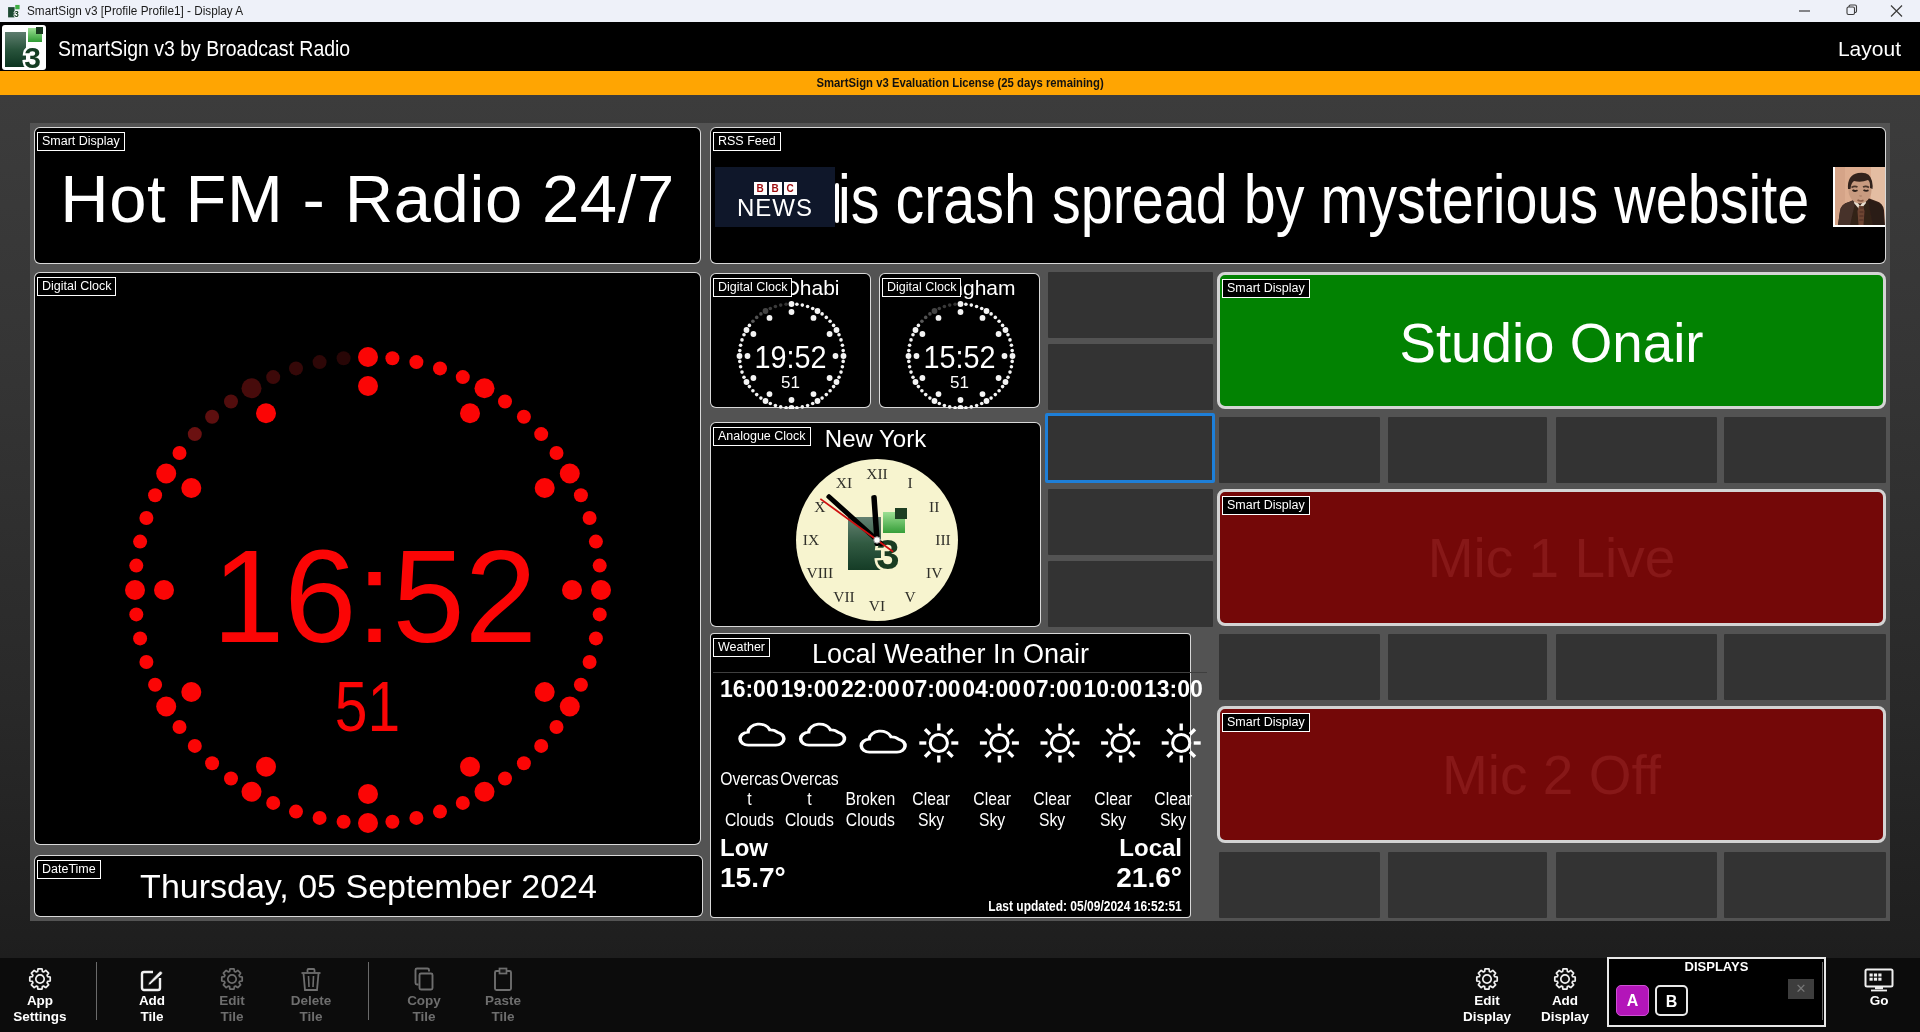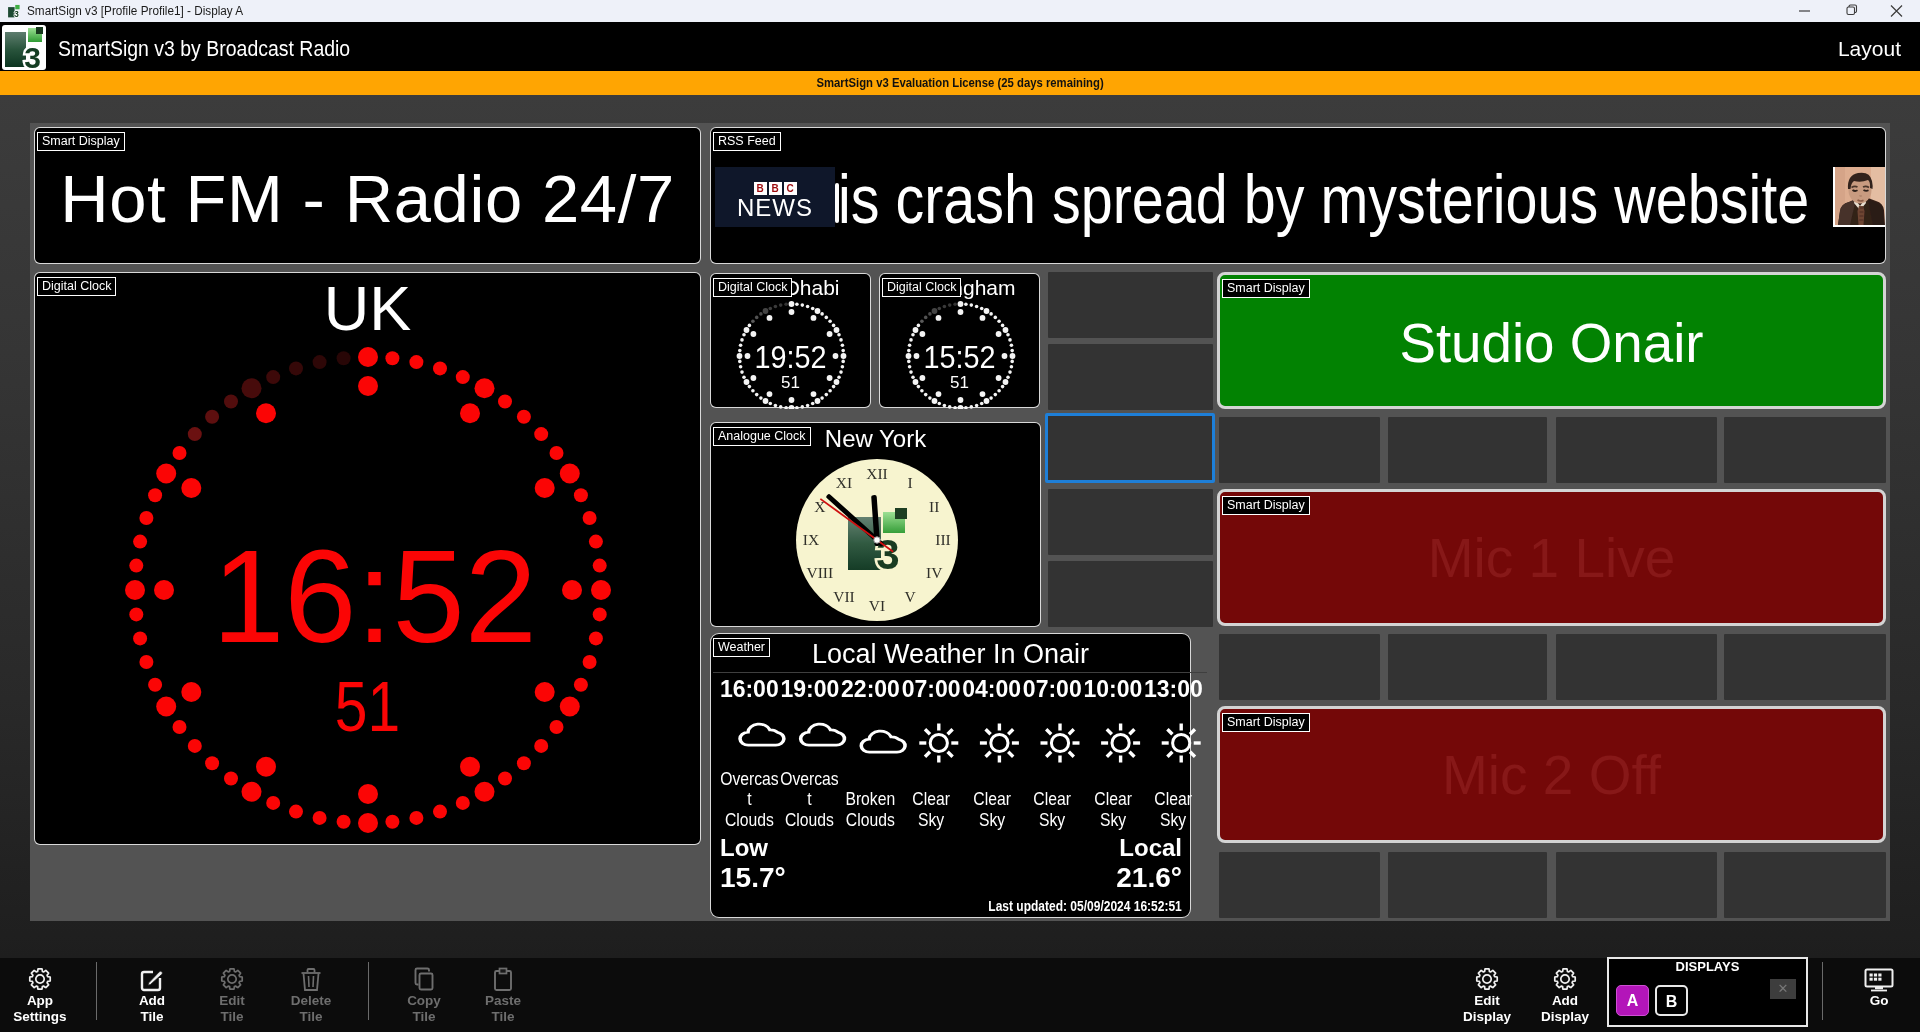--- a/index.html
+++ b/index.html
@@ -19,21 +19,21 @@
 .smart { position:absolute; border:3px solid #d4d4d4; border-radius:8px; }
 .empty { position:absolute; background:#333333; border-radius:1px; }
 .lab { position:absolute; left:2px; top:4px; background:#000; border:1px solid #fff;
   color:#fff; font-size:12.5px; line-height:14px; padding:1px 4px 2px; white-space:nowrap; z-index:5; }
 .ctr { display:flex; align-items:center; justify-content:center; height:100%; }
 #toolbar { position:absolute; left:0; top:958px; width:1920px; height:74px; background:#0c0c0c; }
 .tbi { position:absolute; top:7px; width:110px; margin-left:-55px; text-align:center; }
 .tbi svg { display:block; margin:0 auto; }
 .tbl { font-size:13.5px; font-weight:600; line-height:16px; white-space:nowrap; }
 .tsep { position:absolute; top:4px; width:1px; height:58px; background:#6a6a6a; }
-.dispbox { position:absolute; left:1607px; top:-1px; width:201px; height:70px; background:#000;
+.dispbox { position:absolute; left:1607px; top:-1px; width:219px; height:70px; background:#000;
   border:2px solid #e8e8e8; }
 .dbt { text-align:center; color:#fff; font-size:13px; font-weight:600; line-height:16px; }
 .dbtn { position:absolute; top:26px; width:33px; height:31px; border-radius:5px; color:#fff;
   font-size:16px; font-weight:bold; text-align:center; line-height:29px; }
 .dbx { position:absolute; right:10px; top:20px; width:26px; height:20px; background:#3d3d3d;
   color:#777; font-size:13px; text-align:center; line-height:20px; }
 .wxt { width:60.6px; text-align:center; font-size:23px; font-weight:bold; color:#fff; flex:none; }
 .wxc { width:60.6px; text-align:center; font-size:18.5px; color:#fff; flex:none;
   display:flex; align-items:flex-end; justify-content:center; height:63px; line-height:20.5px; }
 .wxc span { display:inline-block; transform:scaleX(0.85); transform-origin:50% 100%; }
@@ -119,21 +119,20 @@
 <path d="M17.5,23 q2.5,1.8 5,0.3 M28.5,23 q2.5,1.5 5,0.3" stroke="#2e211a" stroke-width="1.8" fill="none"></path>
 <path d="M24.5,28.5 q1,1 2.5,0.3" stroke="#a97f66" stroke-width="1.2" fill="none"></path>
 <path d="M22.5,33 q2.8,1.8 6,0.2" stroke="#8a5a44" stroke-width="1.6" fill="none"></path>
 </g>
 </svg>
       </div>
   </div>
 
   <div class="tile" style="left:34px;top:178px;width:667px;height:573px">
     <div class="lab">Digital Clock</div>
-    <div class="abs" style="left:0;top:-1px;width:100%;text-align:center;font-size:63px;color:#fff">UK</div>
     <svg class="abs" style="left:0;top:0" width="667" height="573" viewBox="0 0 667 573">
         <circle cx="333.0" cy="84.0" r="10" fill="#fb0505"></circle>
         <circle cx="357.4" cy="85.3" r="7" fill="#fb0505"></circle>
         <circle cx="381.4" cy="89.1" r="7" fill="#fb0505"></circle>
         <circle cx="405.0" cy="95.4" r="7" fill="#fb0505"></circle>
         <circle cx="427.8" cy="104.1" r="7" fill="#fb0505"></circle>
         <circle cx="449.5" cy="115.2" r="10" fill="#fb0505"></circle>
         <circle cx="470.0" cy="128.5" r="7" fill="#fb0505"></circle>
         <circle cx="488.9" cy="143.8" r="7" fill="#fb0505"></circle>
         <circle cx="506.2" cy="161.1" r="7" fill="#fb0505"></circle>
@@ -198,20 +197,24 @@
         <circle cx="231.0" cy="493.7" r="10" fill="#fb0505"></circle>
         <circle cx="156.3" cy="419.0" r="10" fill="#fb0505"></circle>
         <circle cx="129.0" cy="317.0" r="10" fill="#fb0505"></circle>
         <circle cx="156.3" cy="215.0" r="10" fill="#fb0505"></circle>
         <circle cx="231.0" cy="140.3" r="10" fill="#fb0505"></circle>
       </svg>
     <div class="abs" style="left:7px;top:248px;width:100%;text-align:center;font-size:131px;color:#fb0505;transform:scaleX(0.99)">16:52</div>
     <div class="abs" style="left:0;top:394px;width:100%;text-align:center;font-size:70px;color:#fb0505;transform:scaleX(0.84)">51</div>
   </div>
 
+  <div class="tile" style="left:34px;top:761px;width:669px;height:62px">
+    <div class="lab">DateTime</div>
+    <div class="ctr" style="font-size:34px;color:#fff">Thursday, 05 September 2024</div>
+  </div>
 
   <div class="tile" style="left:710px;top:179px;width:161px;height:135px">
     <div class="abs" style="left:0;top:2px;width:100%;text-align:center;font-size:21px;color:#fff">Abu Dhabi</div>
     <div class="lab">Digital Clock</div>
     <svg class="abs" style="left:0;top:0" width="161" height="135" viewBox="0 0 161 135">
         <circle cx="80.5" cy="30.0" r="2.9" fill="#f4f4f4"></circle>
         <circle cx="85.9" cy="30.3" r="1.8" fill="#f4f4f4"></circle>
         <circle cx="91.3" cy="31.1" r="1.8" fill="#f4f4f4"></circle>
         <circle cx="96.6" cy="32.5" r="1.8" fill="#f4f4f4"></circle>
         <circle cx="101.7" cy="34.5" r="1.8" fill="#f4f4f4"></circle>
@@ -408,21 +411,21 @@
 <g transform="rotate(312 166 117)">
           <rect x="163.5" y="50" width="5" height="75" rx="2" fill="#000"></rect>
         </g>
 <g transform="rotate(306 166 117)">
           <rect x="165.1" y="47" width="1.8" height="90" rx="0" fill="#cf1010"></rect>
         </g>
 <circle cx="166" cy="117" r="3.2" fill="#fff" stroke="#999" stroke-width="1"></circle>
 </svg>
   </div>
 
-  <div class="tile" style="left:710px;top:539px;width:481px;height:285px;border-radius:9px">
+  <div class="tile" style="left:710px;top:539px;width:481px;height:285px;border-radius:4px">
     <div class="lab">Weather</div>
     <div class="abs" style="left:0;top:5px;width:100%;text-align:center;font-size:27px;color:#fff">Local Weather In Onair</div>
     <div class="abs" style="left:2px;top:38px;width:494px;border-top:1px solid #3f3f3f"></div>
     <div class="abs" style="left:8px;top:42px;display:flex">
         <div class="wxt">16:00</div>
         <div class="wxt">19:00</div>
         <div class="wxt">22:00</div>
         <div class="wxt">07:00</div>
         <div class="wxt">04:00</div>
         <div class="wxt">07:00</div>

